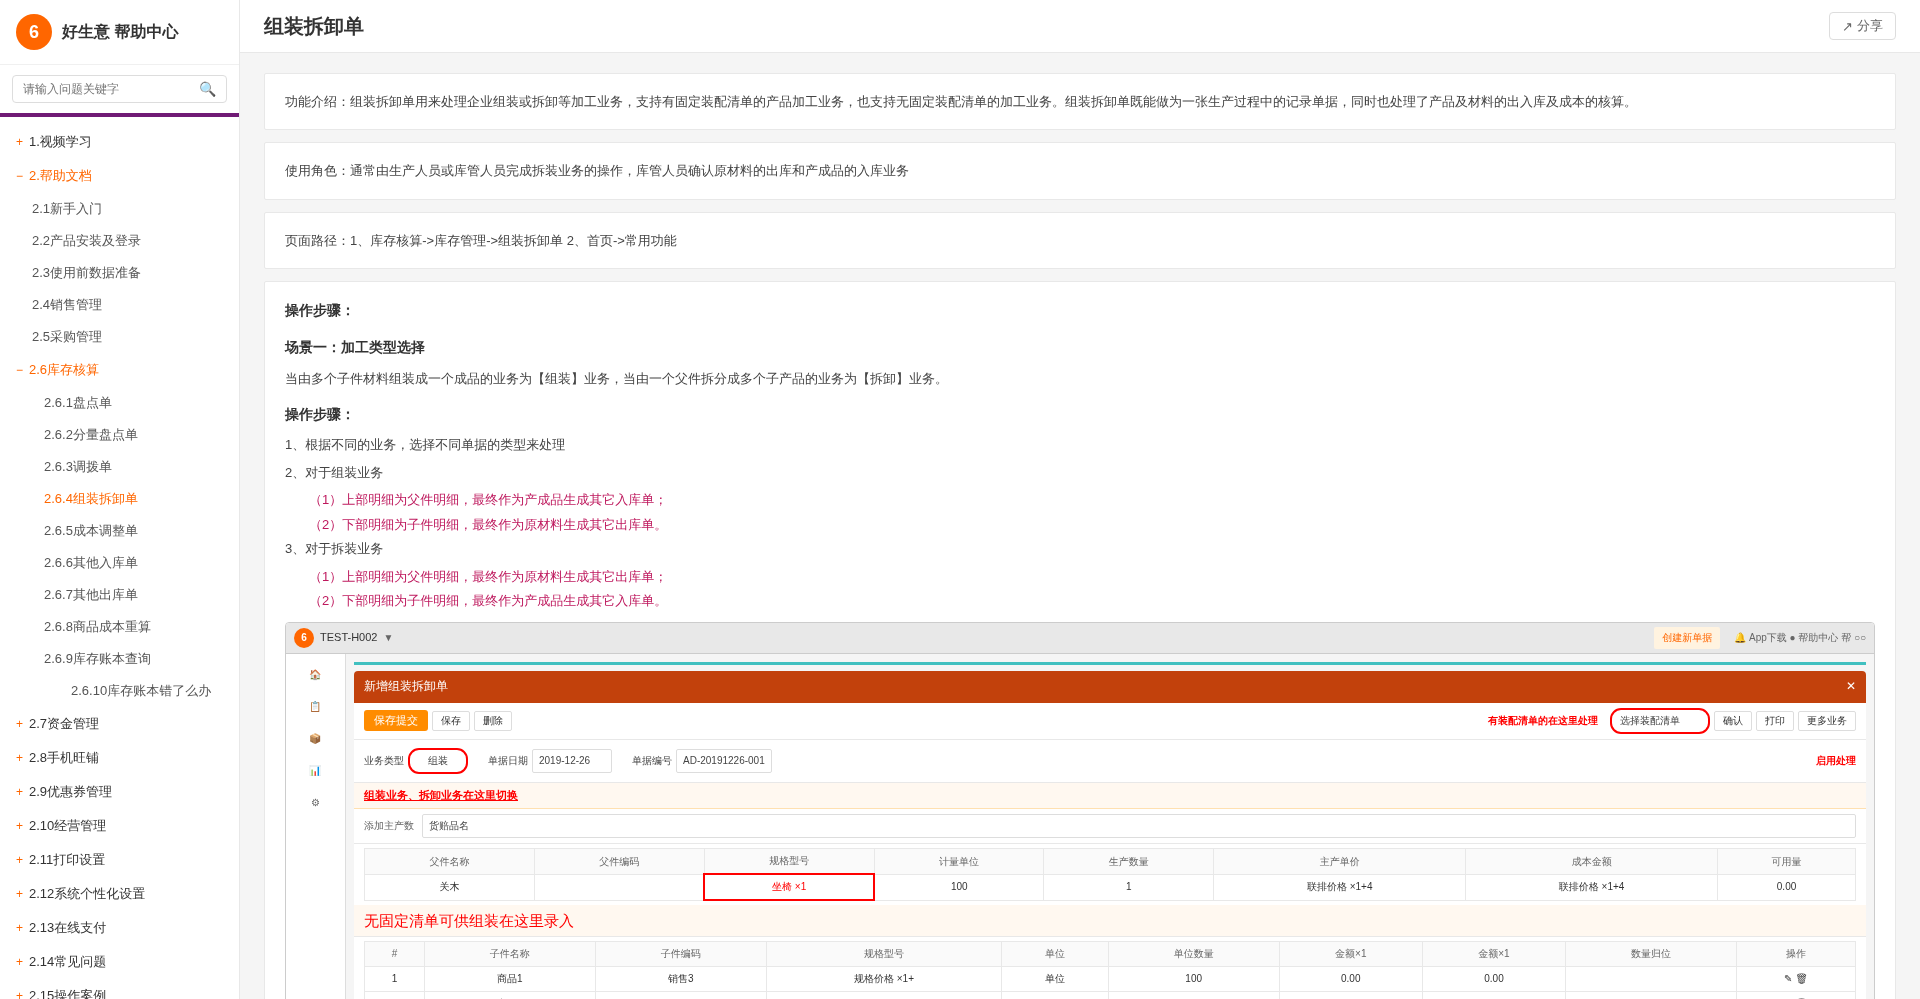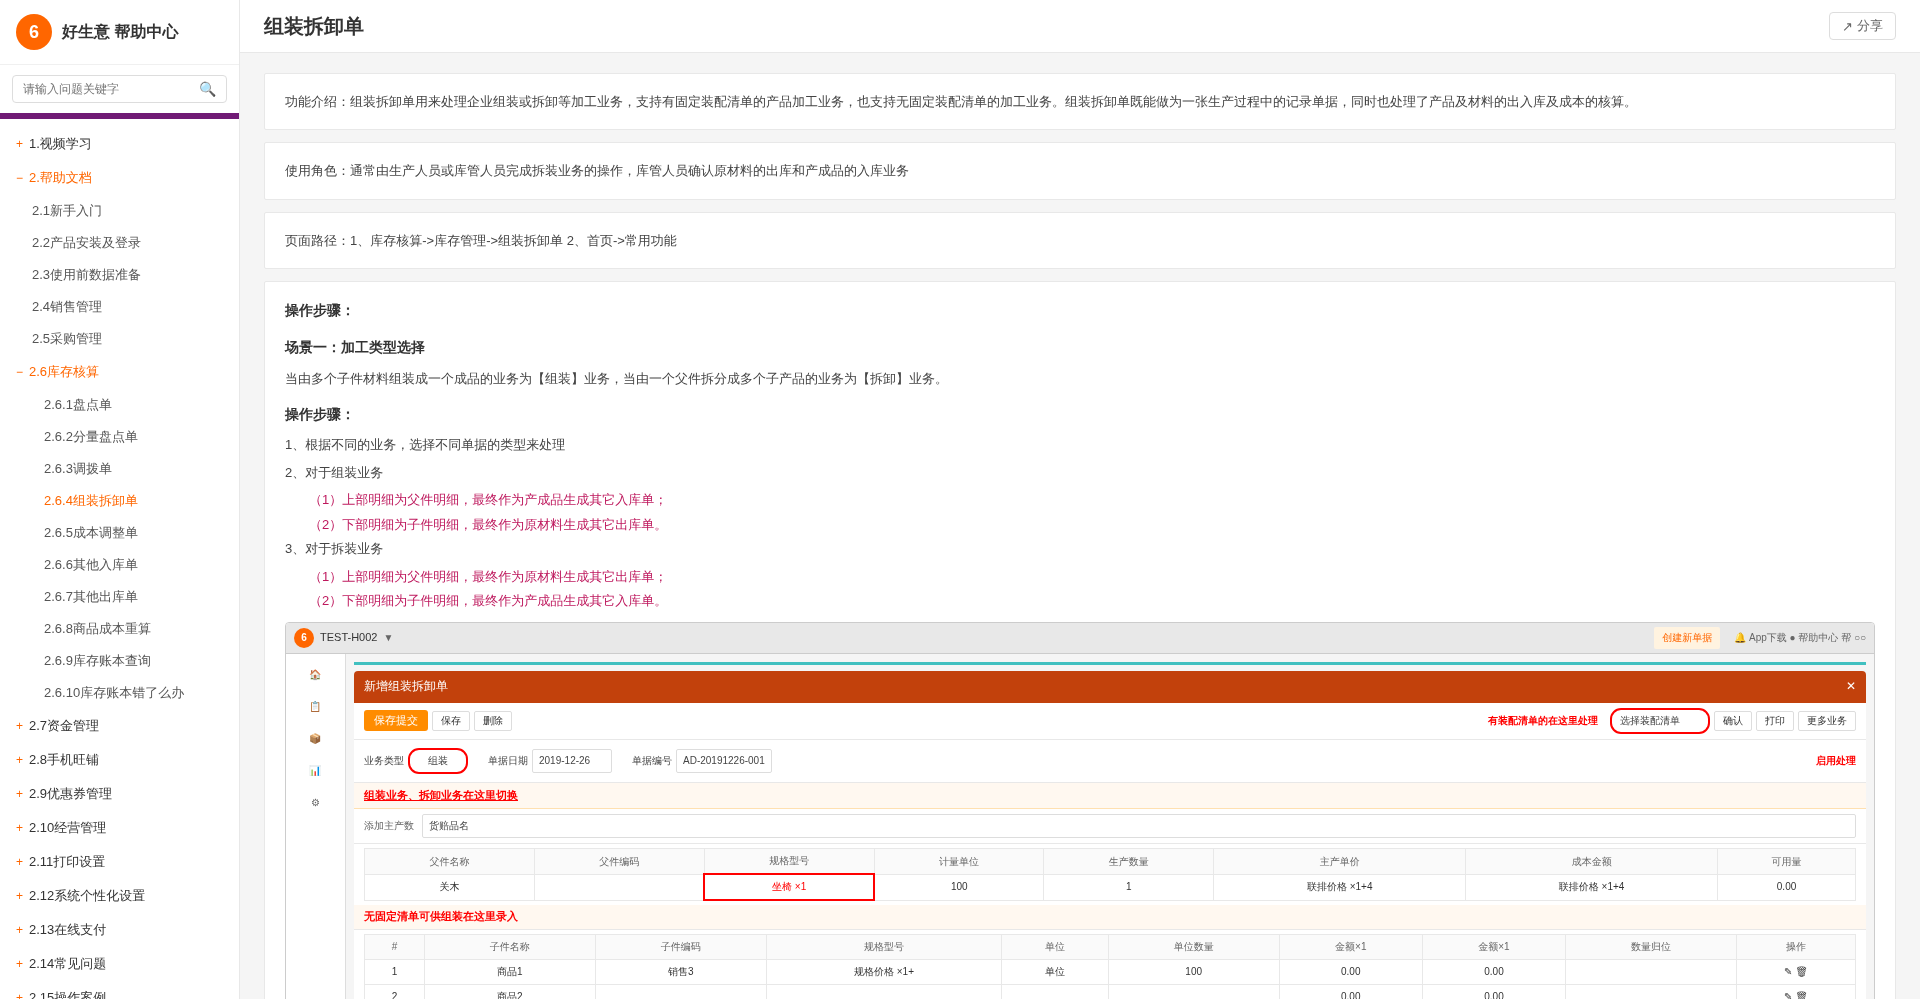--- a/index.html
+++ b/index.html
@@ -39,21 +39,21 @@
     }
 
     .logo-text {
       font-size: 16px;
       font-weight: bold;
       color: #333;
     }
 
     .search-box {
       padding: 10px 12px;
-      border-bottom: 6px solid #701a75;
+      border-bottom: 4px solid #701a75;
       display: flex;
       align-items: center;
       position: relative;
     }
 
     .search-box input {
       width: 100%;
       border: 1px solid #ddd;
       border-radius: 4px;
       padding: 6px 28px 6px 10px;
@@ -399,21 +399,21 @@
 
     <div class="nav-sub-item" style="padding-left:44px;">2.6.1盘点单</div>
     <div class="nav-sub-item" style="padding-left:44px;">2.6.2分量盘点单</div>
     <div class="nav-sub-item" style="padding-left:44px;">2.6.3调拨单</div>
     <div class="nav-sub-item highlighted" style="padding-left:44px;">2.6.4组装拆卸单</div>
     <div class="nav-sub-item" style="padding-left:44px;">2.6.5成本调整单</div>
     <div class="nav-sub-item" style="padding-left:44px;">2.6.6其他入库单</div>
     <div class="nav-sub-item" style="padding-left:44px;">2.6.7其他出库单</div>
     <div class="nav-sub-item" style="padding-left:44px;">2.6.8商品成本重算</div>
     <div class="nav-sub-item" style="padding-left:44px;">2.6.9库存账本查询</div>
-    <div class="nav-sub-item" style="padding-left:44px;">2.6.10库存账本错了么办</div>
+    <div class="nav-sub-item" style="padding-left:44px;margin-left:27px;">2.6.10库存账本错了么办</div>
 
     <div class="nav-item">
       <span class="nav-icon">+</span>
       <span>2.7资金管理</span>
     </div>
     <div class="nav-item">
       <span class="nav-icon">+</span>
       <span>2.8手机旺铺</span>
     </div>
     <div class="nav-item">
@@ -581,21 +581,21 @@
                       <td>1</td>
                       <td>联排价格 ×1+4</td>
                       <td>联排价格 ×1+4</td>
                       <td>0.00</td>
                     </tr>
                   </tbody>
                 </table>
               </div>
 
               <div style="padding:2px 10px;background:#fff8f0;border-bottom:1px solid #e8e8e8;">
-                <span style="color:red;font-size:11px;font-weight:bold;text-align:center;">无固定清单可供组装在这里录入</span>
+                <span style="color:red;font-size:15px;font-weight:normal;text-align:center;">无固定清单可供组装在这里录入</span>
               </div>
 
               <div style="padding:4px 10px;">
                 <table class="sub-table">
                   <thead>
                     <tr>
                       <th>#</th>
                       <th>子件名称</th>
                       <th>子件编码</th>
                       <th>规格型号</th>

